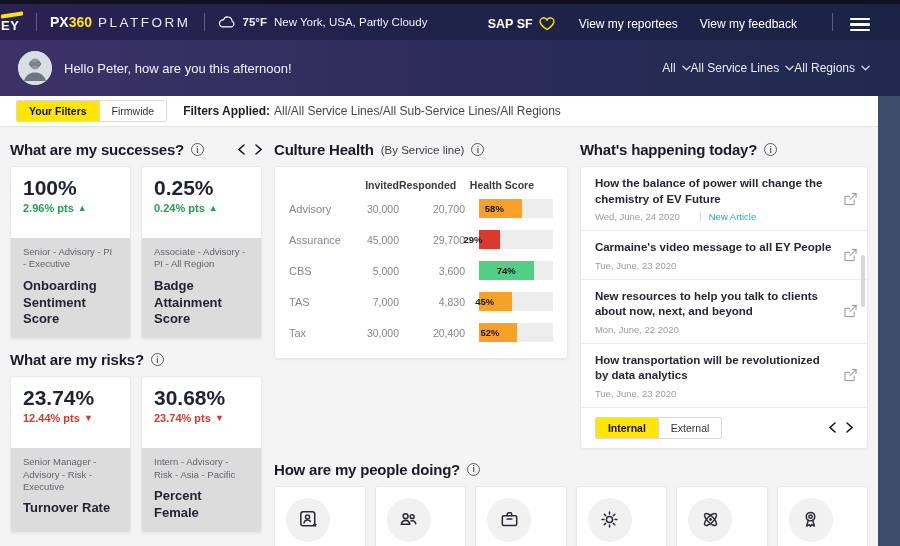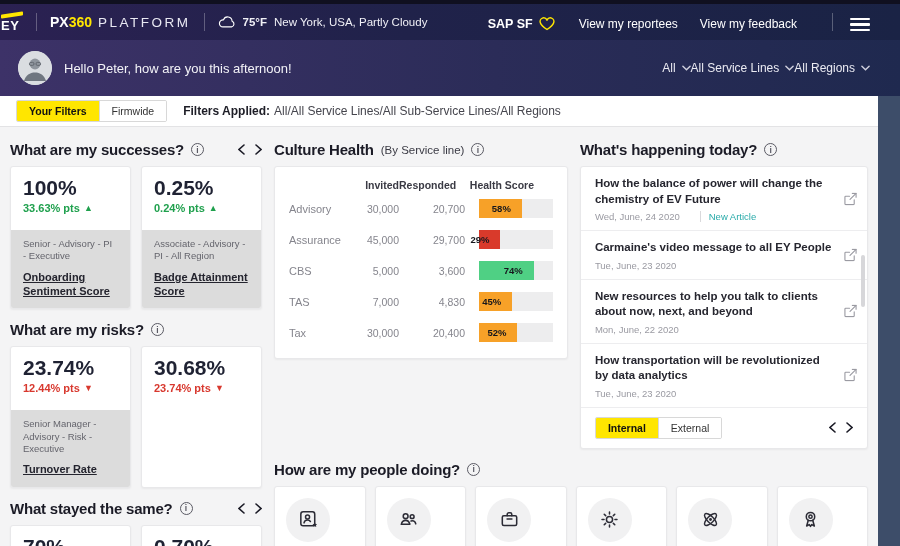--- a/index.html
+++ b/index.html
@@ -59,45 +59,45 @@
   .sec-sub { font-size:11.5px; color:#3a3a44; }
   .info-icon { width:13px; height:13px; border:1.3px solid #5a5a64; border-radius:50%; color:#5a5a64;
                font-size:8.5px; font-weight:bold; display:inline-flex; align-items:center; justify-content:center; flex:none; }
   .head-arrows { margin-left:auto; display:flex; gap:10px; align-items:center; }
   .arrow-btn { cursor:pointer; display:flex; }
 
   
   .cards2 { display:flex; gap:10px; margin-bottom:12px; }
   .mcard { flex:1; background:#fff; border:1px solid #e8e8ea; border-radius:3px; box-shadow:0 1px 2px rgba(0,0,0,.05);
            display:flex; flex-direction:column; overflow:hidden; }
-  .mcard-top { padding:9px 12px 16px; }
+  .mcard-top { padding:9px 12px 24px; }
   .m-value { font-size:21px; font-weight:bold; color:#1f2233; }
   .m-delta { font-size:11px; font-weight:bold; margin-top:2px; display:flex; align-items:center; gap:4px; }
   .m-delta .arr { font-size:9px; }
   .m-delta.up { color:#1fa04d; }
   .m-delta.down { color:#d8382e; }
   .mcard-bottom { background:#dcdcdc; padding:8px 12px 10px; flex:1; }
   .m-seg { font-size:9.5px; color:#64646c; line-height:1.3; margin-bottom:7px; min-height:24px; }
   .m-seg:empty { display:none; }
-  .m-metric { font-size:11px; font-weight:bold; color:#24242e; line-height:1.3;text-decoration:underline; }
+  .m-metric { font-size:13px; font-weight:bold; color:#24242e; line-height:1.3; }
 
   
   .panel { background:#fff; border:1px solid #e8e8ea; border-radius:3px; box-shadow:0 1px 2px rgba(0,0,0,.05); }
   .culture-panel { padding:12px 14px 10px; }
   .ch-header { display:flex; font-size:10.5px; font-weight:bold; color:#3a3a44; margin-bottom:2px; }
   .ch-header .h-sp { width:58px; }
   .ch-header .h-inv { width:52px; text-align:right; }
   .ch-header .h-res { width:52px; text-align:right; }
   .ch-header .h-score { flex:1; text-align:center; }
   .ch-row { display:flex; align-items:center; height:31px; }
   .ch-label { width:58px; font-size:11px; color:#85858d; }
   .ch-invited { width:52px; text-align:right; font-size:10.5px; color:#85858d; }
   .ch-responded { width:66px; text-align:right; font-size:10.5px; color:#85858d; }
   .ch-track { flex:1; margin-left:14px; height:19px; background:#ededee; position:relative; }
-  .ch-bar { height:100%; display:flex; align-items:center; justify-content:flex-end; padding-right:11px;
+  .ch-bar { height:100%; display:flex; align-items:center; justify-content:flex-end; padding-right:18px;
             font-size:9.5px; font-weight:bold; color:#16161c; white-space:nowrap; }
   .ch-bar.lvl-low { background:#d93a2b; }
   .ch-bar.lvl-moderate { background:#f7a128; }
   .ch-bar.lvl-high { background:#4fd084; }
   .ch-legend { display:flex; justify-content:center; gap:20px; margin-top:9px; font-size:10px; color:#85858d; }
   .leg-item { display:flex; align-items:center; gap:5px; }
   .leg-dot { width:8px; height:8px; border-radius:50%; }
 
   
   .news-panel { overflow:hidden; position:relative; }
@@ -231,21 +231,21 @@
               <polyline points="1,1 6,5.5 1,10"></polyline>
             </svg>
           </span>
       </span>
     </div>
     <div class="cards2">
       <div class="mcard">
         <div class="mcard-top">
           <div class="m-value">100%</div>
           <div class="m-delta up">
-              <span>33.63% pts</span>
+              <span>2.96% pts</span>
               <span class="arr">▲</span>
             </div>
         </div>
         <div class="mcard-bottom">
           <div class="m-seg">Senior - Advisory - PI - Executive</div>
           <div class="m-metric">Onboarding Sentiment Score</div>
         </div>
       </div>
       <div class="mcard">
         <div class="mcard-top">
@@ -280,20 +280,24 @@
           <div class="m-metric">Turnover Rate</div>
         </div>
       </div>
       <div class="mcard">
         <div class="mcard-top">
           <div class="m-value">30.68%</div>
           <div class="m-delta down">
               <span>23.74% pts</span>
               <span class="arr">▼</span>
             </div>
+        </div>
+        <div class="mcard-bottom">
+          <div class="m-seg">Intern - Advisory - Risk - Asia - Pacific</div>
+          <div class="m-metric">Percent Female</div>
         </div>
       </div>
     </div>
 
     <div class="sec-head">
       <span class="sec-title">What stayed the same?</span>
       <span class="info-icon">i</span>
       <span class="head-arrows">
         <span class="arrow-btn">
             <svg width="7" height="11" viewBox="0 0 7 11" fill="none" stroke="#1b1b26" stroke-width="1.6" stroke-linecap="round">

